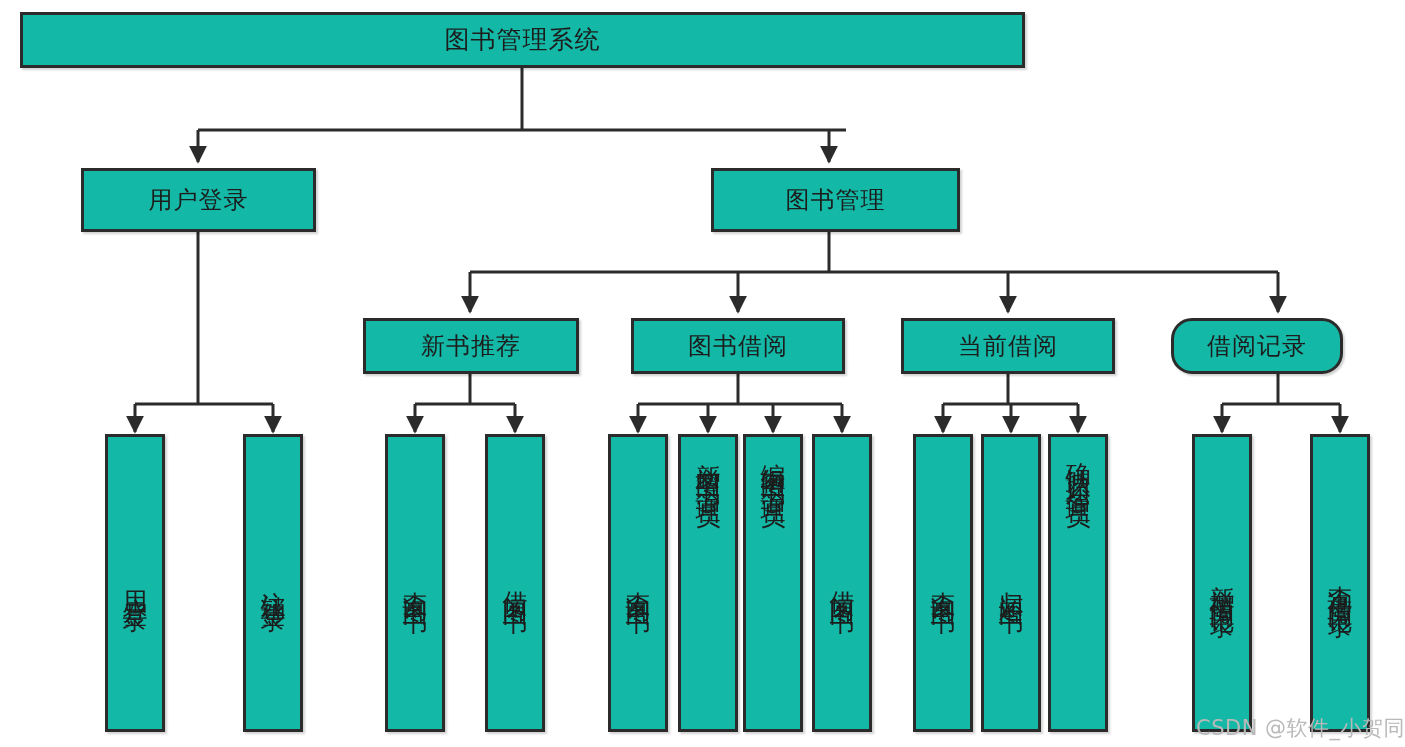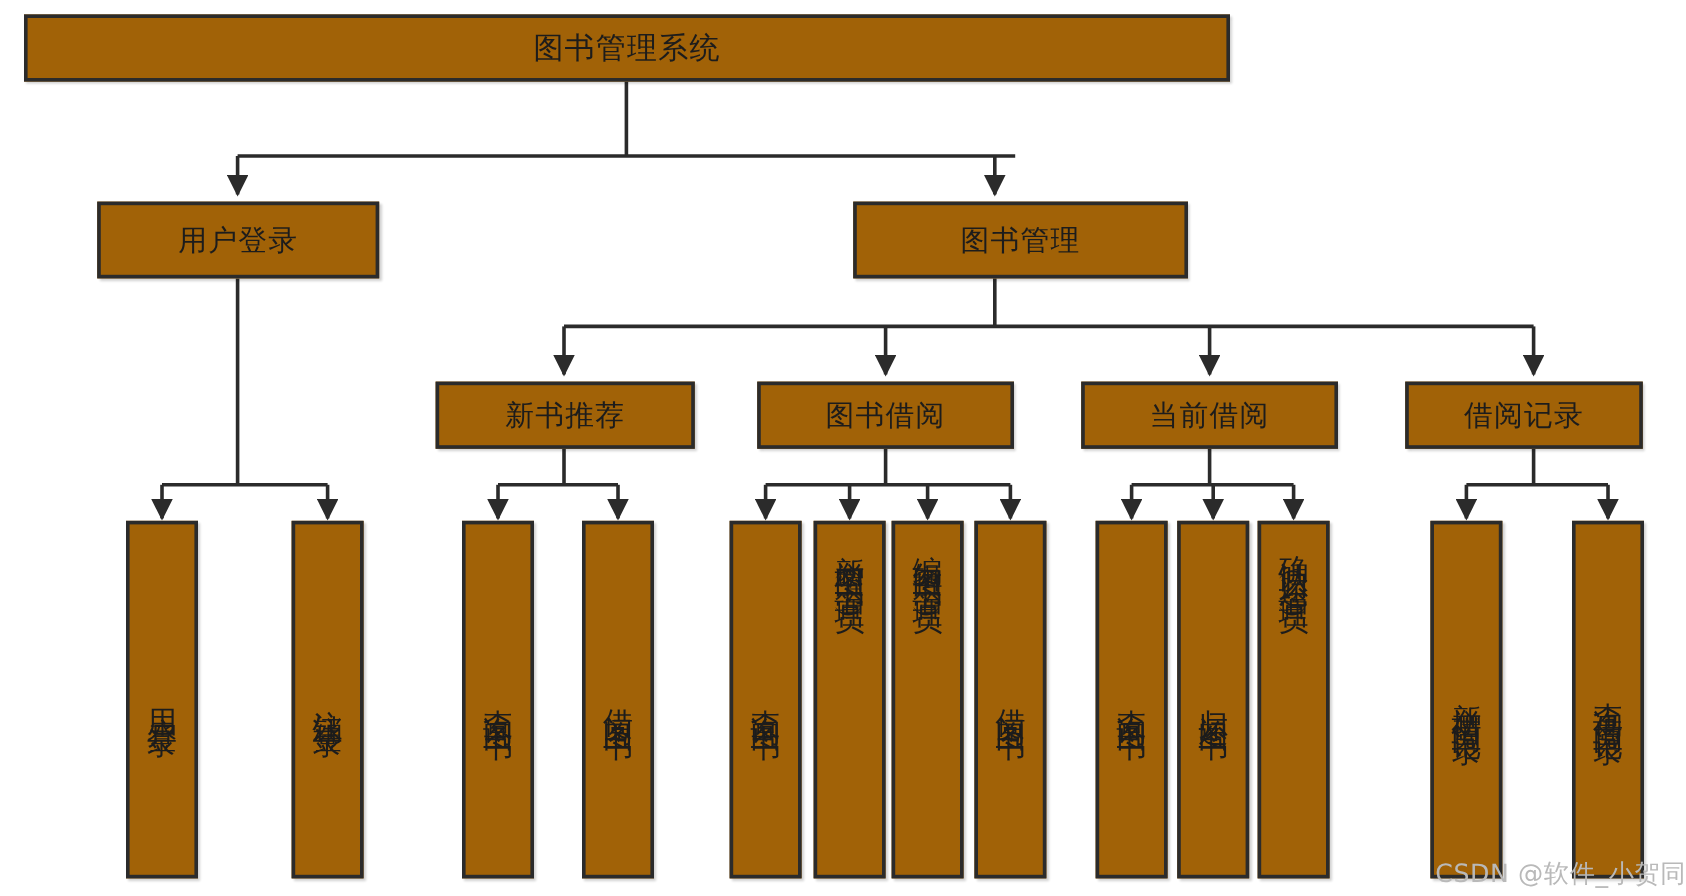--- a/index.html
+++ b/index.html
@@ -23,21 +23,21 @@
     left: 0;
     top: 0;
     width: 1405px;
     height: 747px;
     pointer-events: none;
   }
   .node {
     position: absolute;
     box-sizing: border-box;
     border: 3px solid #2b2b2b;
-    background: #a16207;
+    background: #14b8a6;
     display: flex;
     align-items: center;
     justify-content: center;
     color: #1c1c1c;
     box-shadow: 2px 2px 2px rgba(0,0,0,0.18);
   }
   .node .label {
     text-align: center;
     line-height: 1.18;
     white-space: pre-line;
@@ -133,34 +133,34 @@
     </g>
   </svg>
 
   <div class="node horiz root" style="left:20px; top:12px; width:1005px; height:56px;">
     <span class="label">图书管理系统</span>
   </div>
 
   <div class="node horiz" style="left:81px; top:168px; width:235px; height:64px;">
     <span class="label">用户登录</span>
   </div>
-  <div class="node horiz" style="left:711px; top:168px; width:279px; height:64px;">
+  <div class="node horiz" style="left:711px; top:168px; width:249px; height:64px;">
     <span class="label">图书管理</span>
   </div>
 
   <div class="node horiz" style="left:363px; top:318px; width:216px; height:56px;">
     <span class="label">新书推荐</span>
   </div>
   <div class="node horiz" style="left:631px; top:318px; width:214px; height:56px;">
     <span class="label">图书借阅</span>
   </div>
   <div class="node horiz" style="left:901px; top:318px; width:214px; height:56px;">
     <span class="label">当前借阅</span>
   </div>
-  <div class="node horiz" style="left:1171px; top:318px; width:198px; height:56px;">
+  <div class="node horiz" style="left:1171px; top:318px; width:172px; height:56px;border-radius:21px;">
     <span class="label">借阅记录</span>
   </div>
 
   <div class="node vert mid" style="left:105px; top:434px; width:60px; height:298px;">
     <span class="label">用户登录</span>
   </div>
   <div class="node vert mid" style="left:243px; top:434px; width:60px; height:298px;">
     <span class="label">注销登录</span>
   </div>
 

